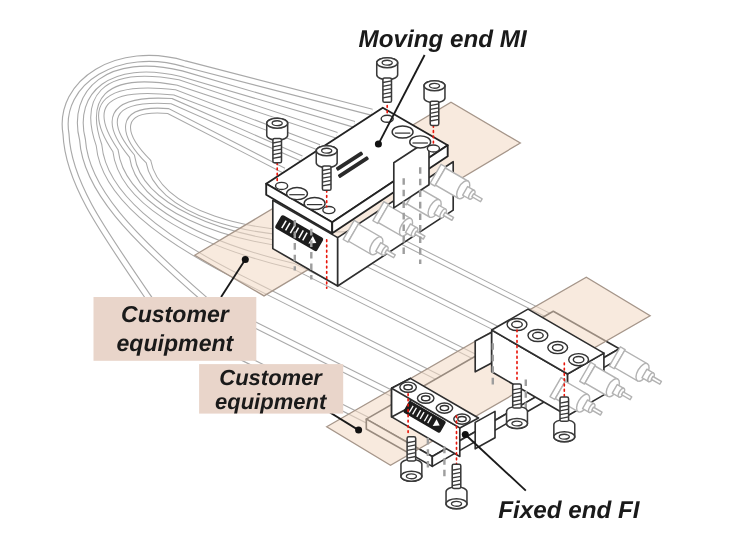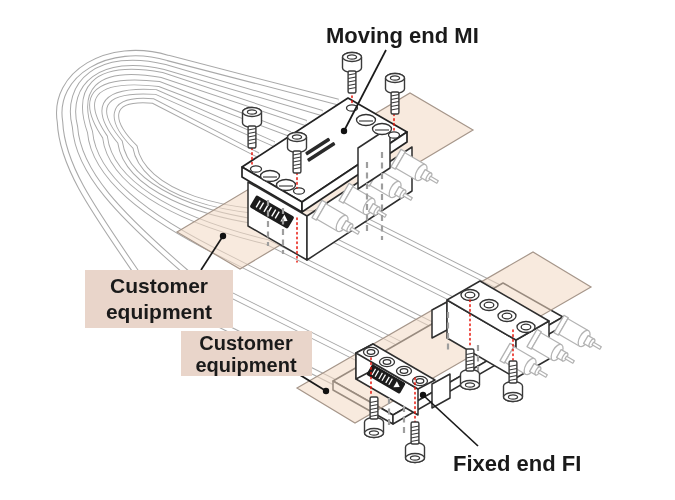--- a/index.html
+++ b/index.html
@@ -1,17 +1,17 @@
 <!DOCTYPE html>
 <html><head>
 <meta charset="utf-8">
 <style>
   html,body{margin:0;padding:0;background:#fff;}
   #stage{position:relative;width:675px;height:500px;background:#fff;overflow:hidden;
-         font-family:"Liberation Sans",sans-serif;}
+         font-family:"Liberation Sans",sans-serif;font-style:italic;}
   svg text{font-family:"Liberation Sans",sans-serif;font-weight:bold;fill:#1a1a1a;}
   .cable-outer{fill:none;stroke:#a9a9a9;}
   .cable-inner{fill:none;stroke:#ffffff;}
   .plate{fill:#ffffff;stroke:#232323;stroke-width:1.7;stroke-linejoin:round;}
   .face{fill:#ffffff;stroke:#2e2e2e;stroke-width:1.5;stroke-linejoin:round;}
   .hole{fill:#ffffff;stroke:#333;stroke-width:1.3;}
   .holeline{stroke:#333;stroke-width:1.1;}
   .equip{fill:#f2d9c2;fill-opacity:0.55;stroke:#a6968a;stroke-width:1.2;}
   .reddot{stroke:#e8150a;stroke-width:1.5;stroke-dasharray:1.6 3.2;stroke-linecap:round;fill:none;}
   .gdash{stroke:#9e9e9e;stroke-width:2.2;stroke-dasharray:6 4.5;fill:none;}

